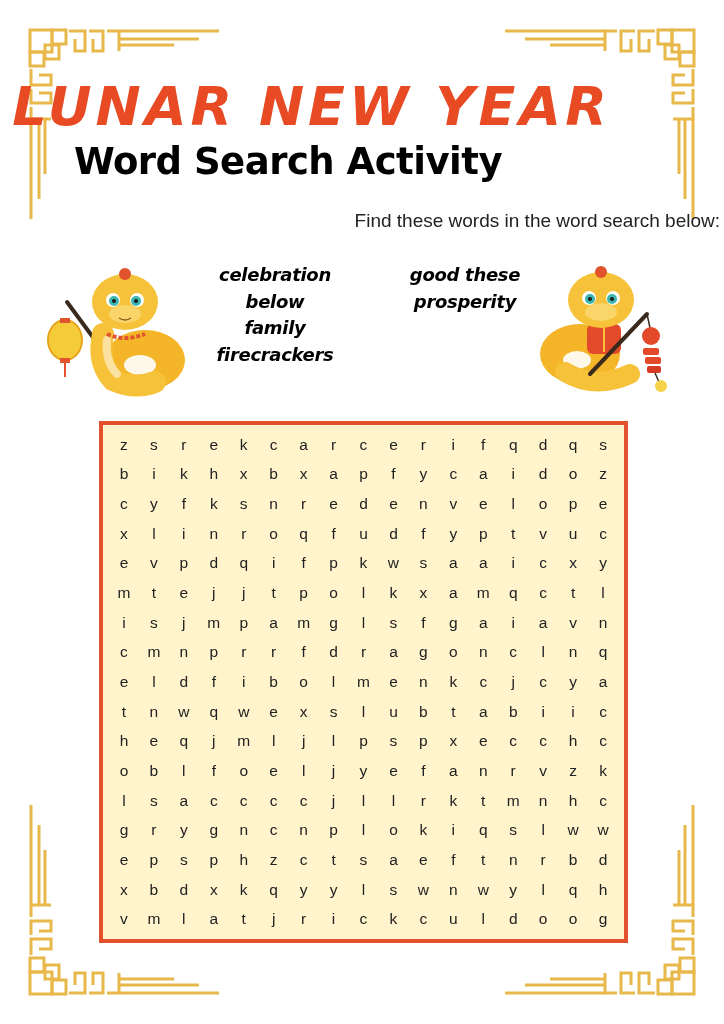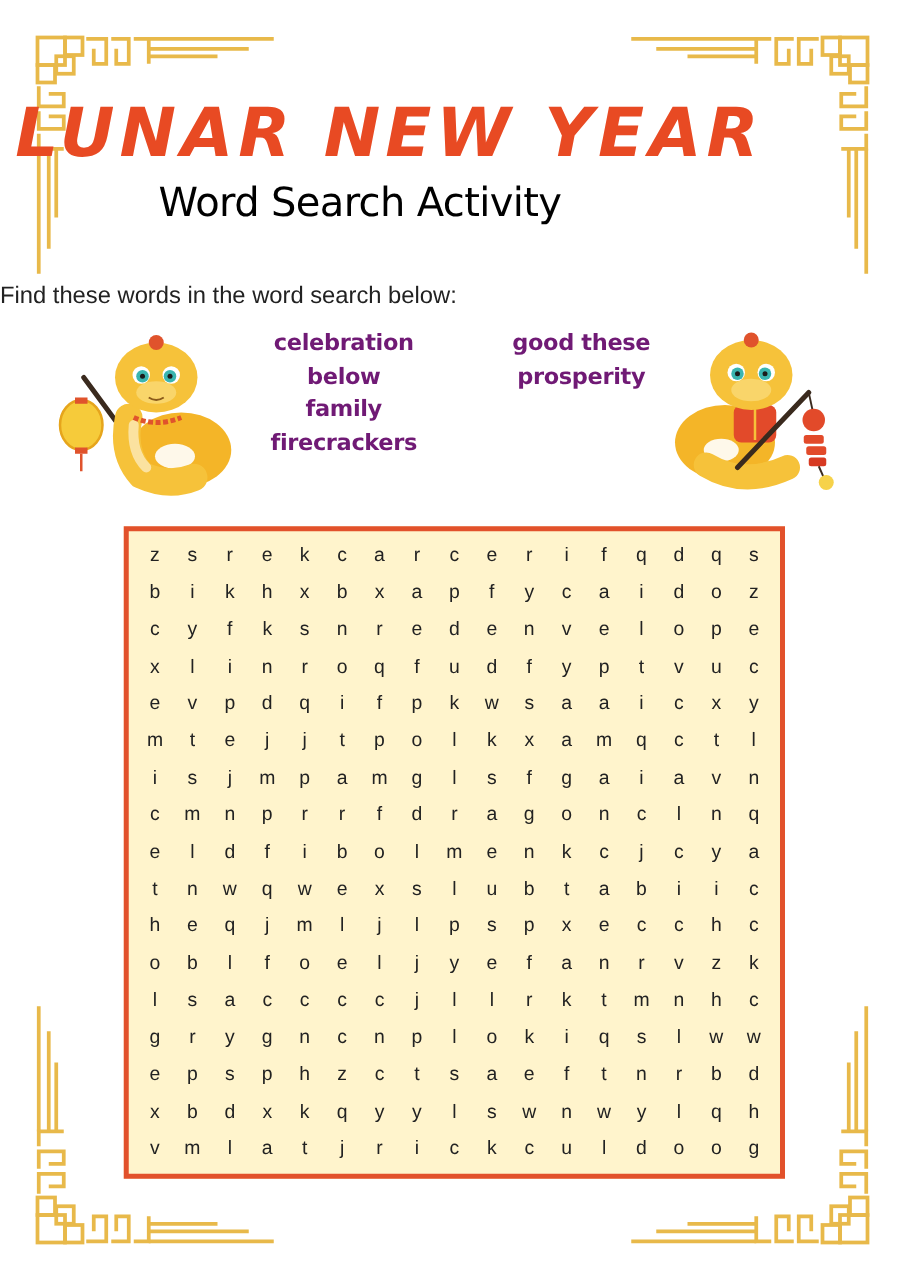--- a/index.html
+++ b/index.html
@@ -14,35 +14,35 @@
   .c-bl { left: 25px; bottom: 25px; transform: scaleY(-1); }
   .c-br { right: 25px; bottom: 25px; transform: scale(-1,-1); }
 
   .title {
     position: absolute; top: 72px; left: 0; width: 623px; text-align: center;
     font-family: "DejaVu Sans", sans-serif; font-weight: bold; font-style: italic;
     font-size: 54px; letter-spacing: 4px; color: #e84a23; line-height: 70px;
   }
   .subtitle {
     position: absolute; top: 138px; left: 0; width: 576px; text-align: center;
-    font-family: "DejaVu Sans", sans-serif; font-weight: normal; font-size: 32px;
+    font-family: "DejaVu Sans", sans-serif; font-weight: bold; font-size: 37px;
     color: #000; line-height: 48px; letter-spacing: -0.5px;
   }
   .instructions {
-    position: absolute; top: 224px; left: 0; width: 720px; text-align: left;
+    position: absolute; top: 208px; left: 0; width: 720px; text-align: right;
     font-family: "Liberation Sans", sans-serif; font-size: 19px; color: #222; line-height: 26px;
   }
   .wordlist {
     position: absolute; top: 262px; left: 190px; width: 360px; height: 135px;
     display: flex; justify-content: space-between;
   }
   .wordcol { width: 170px; text-align: center; }
   .word {
     font-family: "DejaVu Sans", sans-serif; font-weight: bold; font-size: 18px;
-    line-height: 26.5px; color: #701a75; letter-spacing: -0.3px;
+    line-height: 26.5px; color: #000000; letter-spacing: -0.3px; font-style: italic;
   }
   .mascot { position: absolute; }
   .mascot svg { display: block; }
   .m-left { left: 45px; top: 262px; width: 145px; height: 135px; }
   .m-right { left: 535px; top: 262px; width: 160px; height: 135px; }
 
   .grid-wrap {
     position: absolute; left: 99px; top: 421px; width: 521px; height: 514px;
     border: 4px solid #e2512b; background: #fff4cc;
   }

